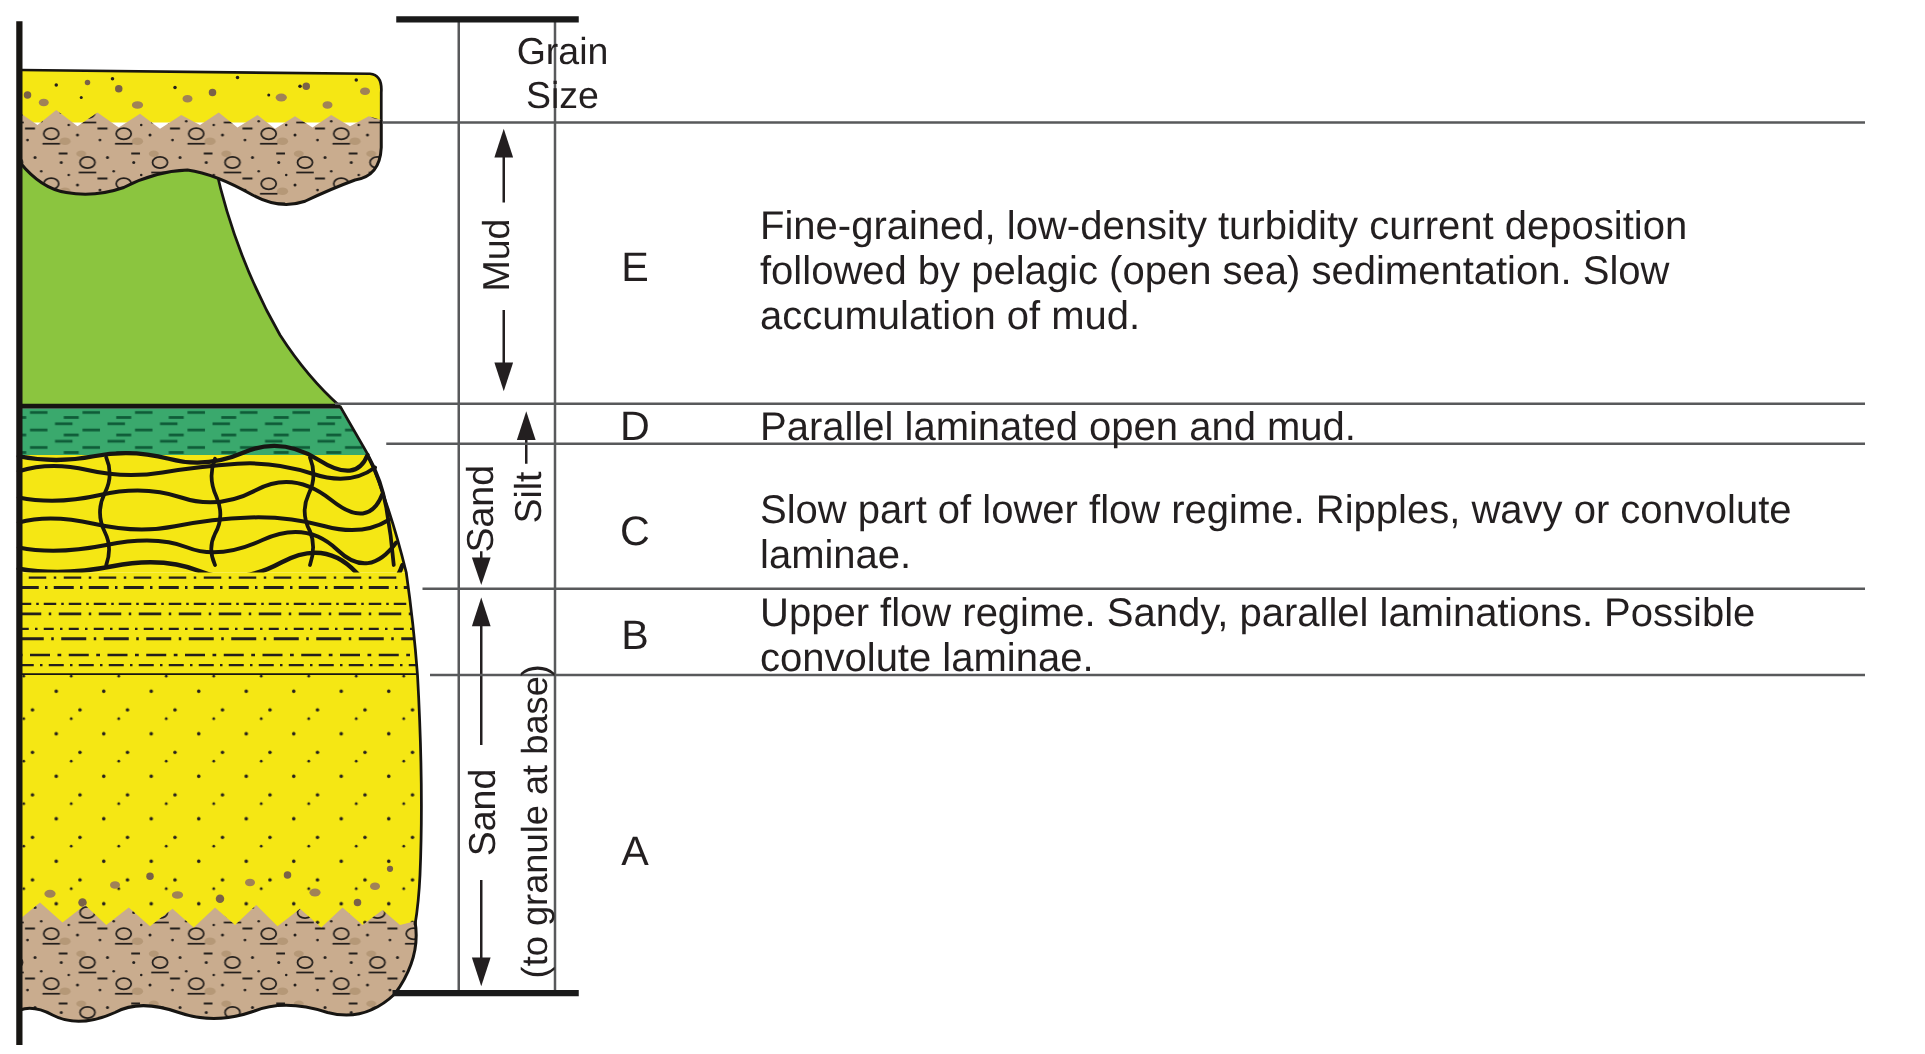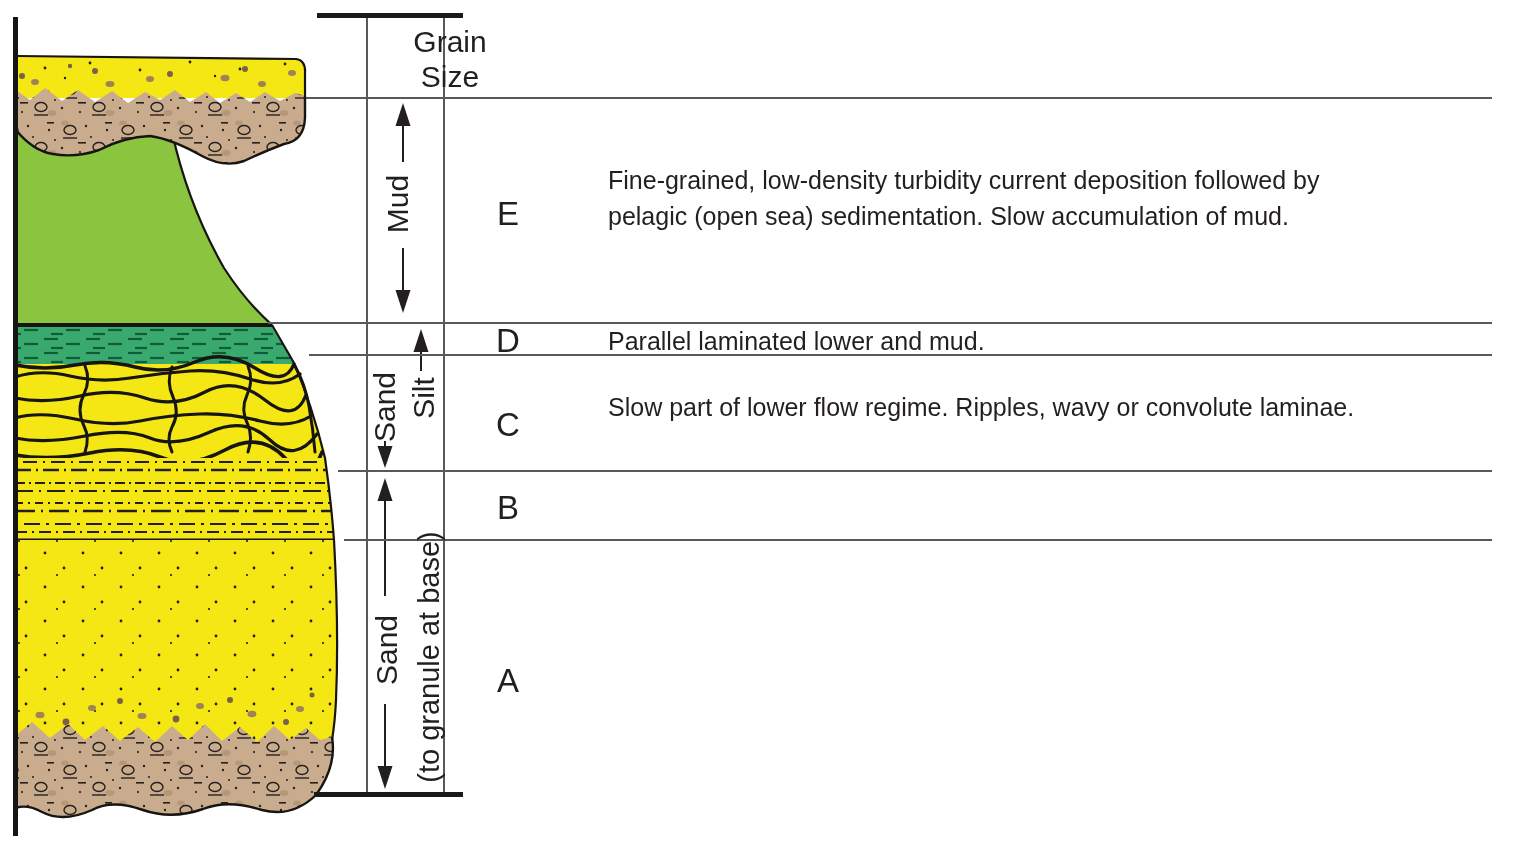--- a/index.html
+++ b/index.html
@@ -18,21 +18,21 @@
   .rot-label{
     position:absolute;white-space:nowrap;font-size:30px;color:#231f20;
     transform:translate(-50%,-50%) rotate(-90deg);
   }
   .rot-label.small{font-size:29px;}
   .unit-letter{
     position:absolute;font-size:33px;color:#231f20;
     transform:translate(-50%,-50%);
   }
   .unit-desc{
-    position:absolute;left:608px;font-size:25px;line-height:36px;color:#231f20;
+    position:absolute;left:608px;font-size:32px;line-height:36px;color:#231f20;
   }
 </style>
 </head>
 <body>
 
 <div id="stage">
 
   <svg id="column-art" width="470" height="843" viewBox="0 0 470 843">
     <defs>
       <pattern id="conglom" patternUnits="userSpaceOnUse" width="58" height="40">
@@ -220,16 +220,17 @@
   <div class="rot-label" style="left:387px;top:650px;">Sand</div>
   <div class="rot-label small" style="left:429px;top:657px;">(to granule at base)</div>
 
   <div class="unit-letter" style="left:508px;top:214px;">E</div>
   <div class="unit-letter" style="left:508px;top:341px;">D</div>
   <div class="unit-letter" style="left:508px;top:425px;">C</div>
   <div class="unit-letter" style="left:508px;top:508px;">B</div>
   <div class="unit-letter" style="left:508px;top:681px;">A</div>
 
   <div class="unit-desc" style="top:162px;width:770px;">Fine-grained, low-density turbidity current deposition followed by pelagic (open sea) sedimentation. Slow accumulation of mud.</div>
-  <div class="unit-desc" style="top:323px;width:700px;">Parallel laminated lower and mud.</div>
+  <div class="unit-desc" style="top:323px;width:700px;">Parallel laminated open and mud.</div>
   <div class="unit-desc" style="top:389px;width:850px;">Slow part of lower flow regime. Ripples, wavy or convolute laminae.</div>
+  <div class="unit-desc" style="top:472px;width:810px;">Upper flow regime. Sandy, parallel laminations. Possible convolute laminae.</div>
 
 </div>
 
 </body></html>

